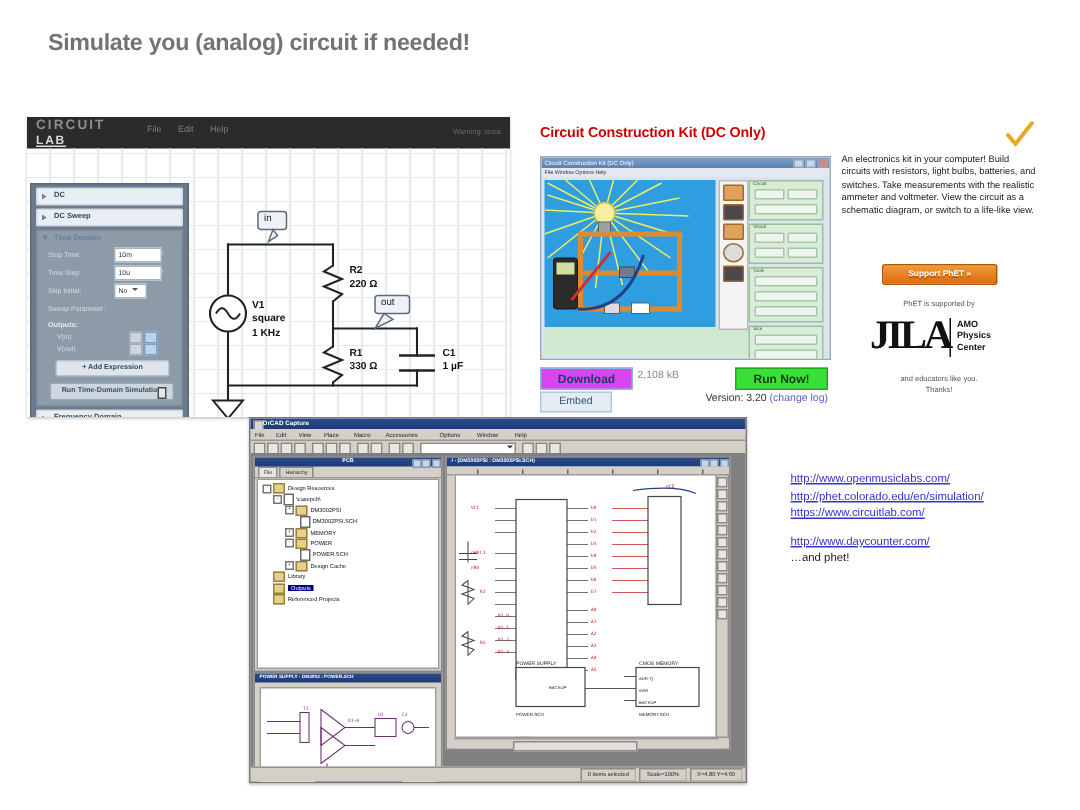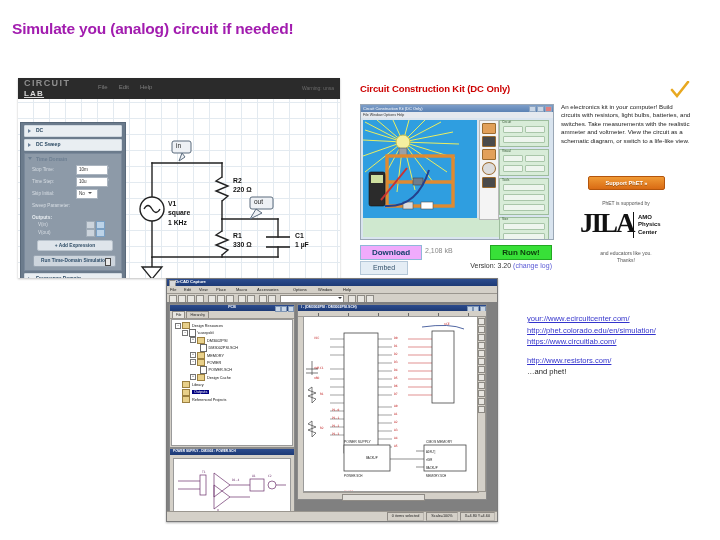--- a/index.html
+++ b/index.html
@@ -4,22 +4,22 @@
 <style>
   html,body{margin:0;padding:0;}
   body{
     width:720px;height:540px;background:#ffffff;overflow:hidden;
     font-family:"Liberation Sans", sans-serif;position:relative;
   }
   .slide{position:absolute;inset:0;}
 
   
   .slide-title{
-    position:absolute;left:12px;top:20px;
-    font-size:15.5px;font-weight:bold;color:#a21caf;letter-spacing:-.2px;
+    position:absolute;left:32px;top:20px;
+    font-size:15.5px;font-weight:bold;color:#737373;letter-spacing:-.2px;
     white-space:nowrap;
   }
 
   
   .clab{
     position:absolute;left:18px;top:78px;width:322px;height:200px;
     background:#ffffff;overflow:hidden;
     box-shadow:0 1px 2px rgba(0,0,0,.25);
   }
   .clab-header{
@@ -148,21 +148,21 @@
   .jila .word{
     position:absolute;left:0;top:0;font-family:"Liberation Serif", serif;
     font-size:27px;font-weight:bold;color:#111;letter-spacing:-2px;line-height:27px;
   }
   .jila .amo{position:absolute;left:58px;top:4px;font-size:6px;font-weight:bold;color:#111;line-height:7.4px;}
   .jila .bar{position:absolute;left:53px;top:2px;width:1px;height:26px;background:#111;}
   .phet-thanks{position:absolute;left:561px;top:250px;width:130px;text-align:center;font-size:5px;color:#555;line-height:7px;}
 
   .dl-row{position:absolute;left:360px;top:245px;width:192px;height:13px;}
   .btn-dl{
-    position:absolute;left:0;top:0;width:60px;height:13px;background:#f0abfc;border:1px solid #8fb8d8;
+    position:absolute;left:0;top:0;width:60px;height:13px;background:#d946ef;border:1px solid #8fb8d8;
     color:#15406b;font-size:8px;font-weight:bold;text-align:center;line-height:13px;
   }
   .dl-size{position:absolute;left:65px;top:2px;font-size:7px;color:#888;}
   .btn-run-now{
     position:absolute;right:0;top:0;width:60px;height:13px;background:#38e038;border:1px solid #22a822;
     color:#0b3d0b;font-size:8px;font-weight:bold;text-align:center;line-height:13px;
   }
   .emb-row{position:absolute;left:360px;top:261px;width:192px;height:13px;}
   .btn-emb{
     position:absolute;left:0;top:0;width:46px;height:12px;background:#e4edf5;border:1px solid #b4c7d8;
@@ -522,25 +522,25 @@
   </div>
   <div class="emb-row">
     <div class="btn-emb">Embed</div>
     <div class="ver">
       <span>Version: 3.20</span>
       <a href="#">(change log)</a>
     </div>
   </div>
 
   <div class="links">
-    <a href="#">your://www.ecircuitcenter.com/</a>
+    <a href="#">http://www.openmusiclabs.com/</a>
     <a href="#">http://phet.colorado.edu/en/simulation/</a>
     <a href="#">https://www.circuitlab.com/</a>
     <div class="gap"></div>
-    <a href="#">http://www.resistors.com/</a>
+    <a href="#">http://www.daycounter.com/</a>
     <span class="plain">…and phet!</span>
   </div>
 
   <div class="orcad">
     <div class="oc-title">
       <span class="ic"></span>
       <span class="t">OrCAD Capture</span>
     </div>
     <div class="oc-menu">
       <span class="m" style="left:3px">File</span>

